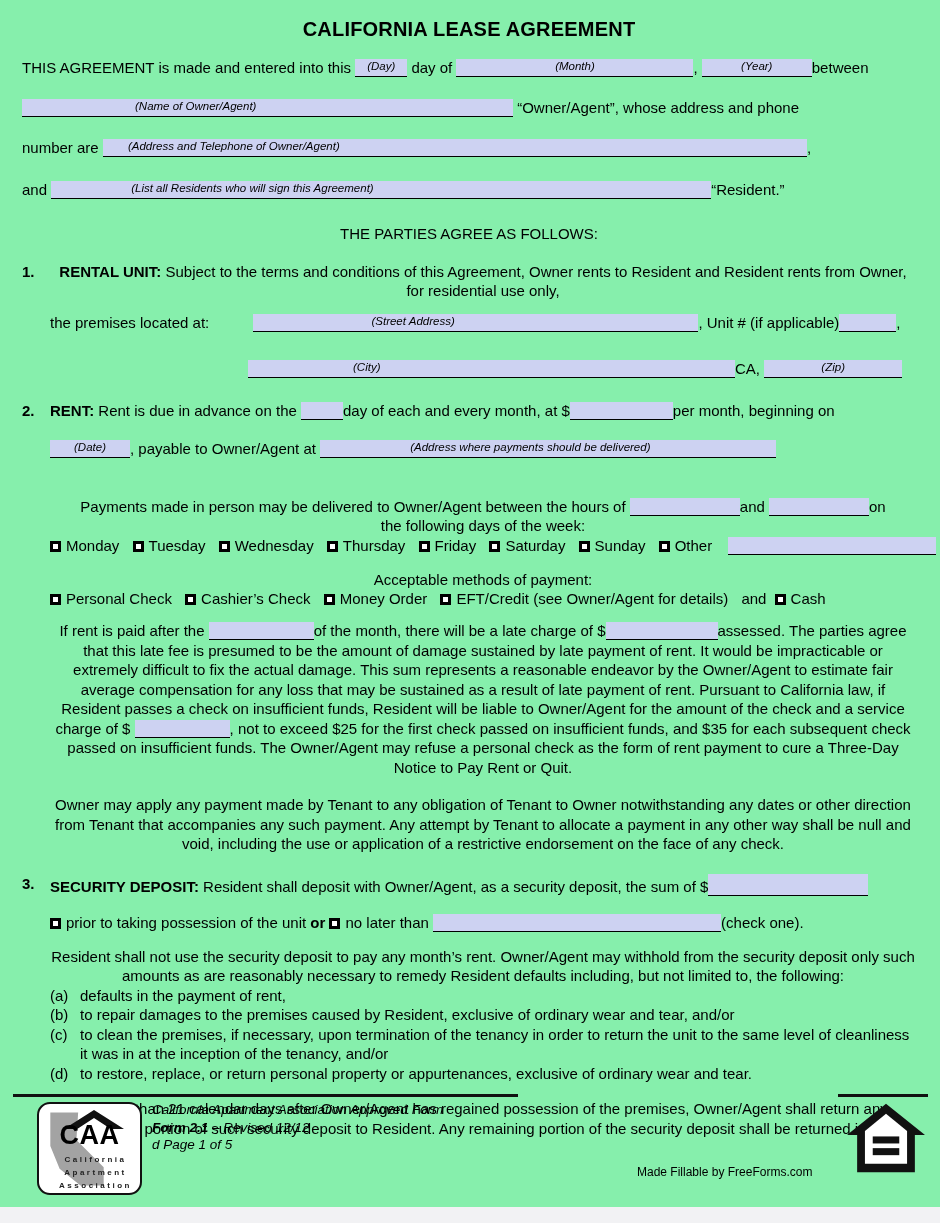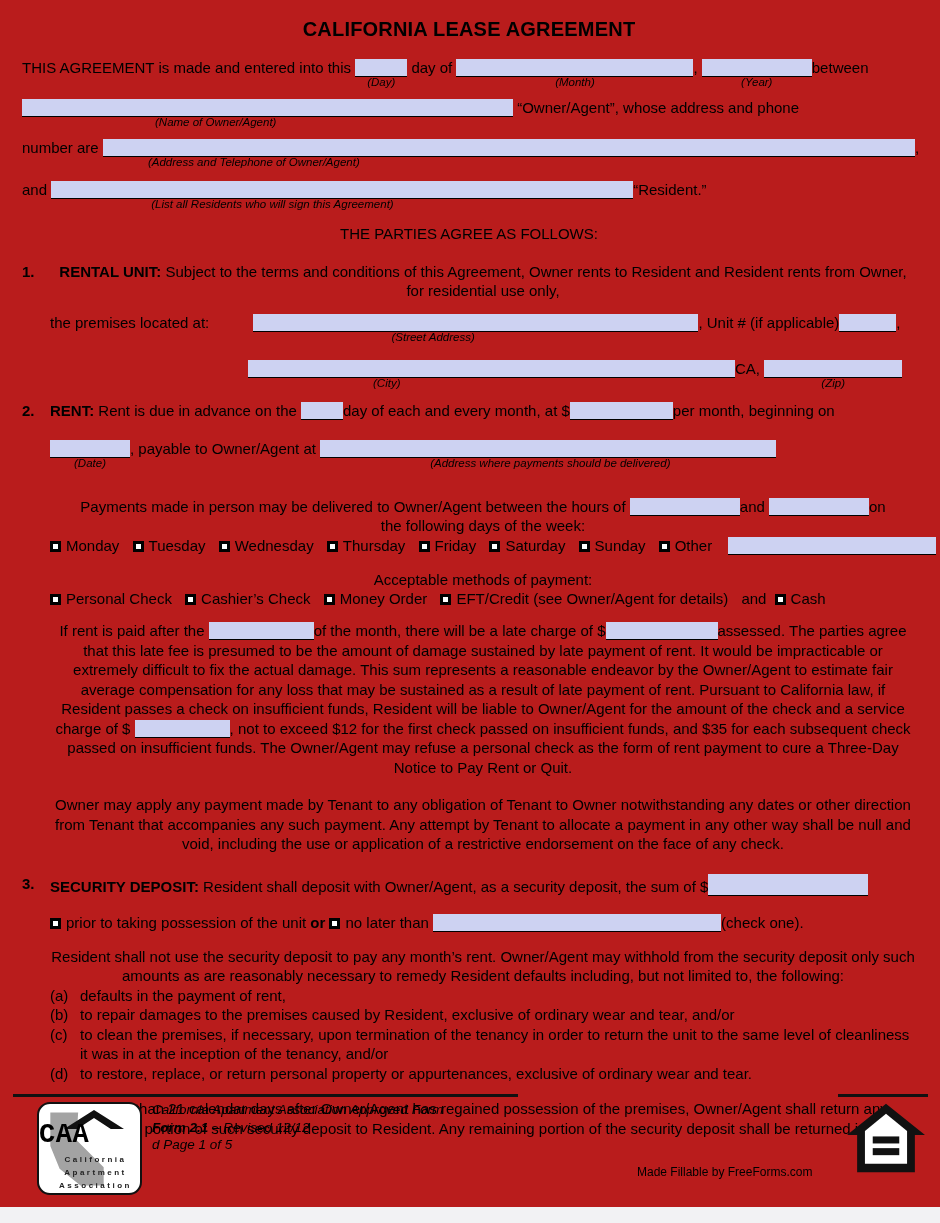--- a/index.html
+++ b/index.html
@@ -1,34 +1,34 @@
 <!DOCTYPE html>
 <html><head>
 <meta charset="utf-8">
 <style>
   * { box-sizing: border-box; }
   html,body { margin:0; padding:0; background:#fff; }
   .page {
-    position:relative; width:940px; height:1223px; background:#b91c1c;
+    position:relative; width:940px; height:1223px; background:#86efac;
     font-family:"Liberation Sans","DejaVu Sans",sans-serif;
     font-size:15px; line-height:20px; color:#000; overflow:hidden;
   }
   .content { padding:16px 24px 0 22px; }
   .title { text-align:center; font-size:20px; line-height:26px; font-weight:bold; margin:0 0 16px 0; letter-spacing:.2px; }
 
   .fline { position:relative; white-space:nowrap; }
   .field {
     display:inline-block; position:relative; height:18px;
     background:#cdd2f2; border-bottom:1.5px solid #000; vertical-align:-4px;
   }
   .flabel {
-    position:absolute; top:17px; left:50%; transform:translateX(-50%);
+    position:absolute; top:1px; left:50%; transform:translateX(-50%);
     font-style:italic; font-size:11.5px; line-height:13px; white-space:nowrap; font-weight:normal;text-align:right;
   }
-  .flabel.ll { transform:none;margin-left:20px; }
+  .flabel.ll { transform:none; }
 
   .par { margin:0; line-height:19.5px;text-align:center; }
 
   .sec { display:flex; }
   .secnum { flex:none; width:28px; font-weight:bold; }
   .secbody { flex:1; min-width:0; }
 
   .cb { display:inline-block; width:11px; height:11px; background:#000; position:relative; top:1px; margin-right:5px; }
   .cb::after { content:""; position:absolute; left:3px; top:3px; width:5px; height:5px; background:#fff; }
   .cbitem { white-space:nowrap; margin-right:9px; }
@@ -43,21 +43,21 @@
 
   
   .rule { position:absolute; height:3px; background:#111; }
   .rule.long { left:13px; top:1094px; width:505px; }
   .rule.short { left:838px; top:1094px; width:90px; }
   .caa-box { position:absolute; left:37px; top:1102px; width:105px; height:93px; border:2.5px solid #111; border-radius:13px; background:#fff; overflow:hidden; }
   .ca-shape { position:absolute; left:9px; top:7px; width:58px; height:76px; background:#a3a3a3;
     clip-path:polygon(4% 2%, 52% 2%, 49% 38%, 96% 74%, 96% 98%, 56% 98%, 20% 76%, 4% 46%); }
   .caa-roof { position:absolute; left:25px; top:6px; width:60px; height:19px; background:#111;
     clip-path:polygon(50% 0, 100% 100%, 78% 100%, 50% 42%, 22% 100%, 0 100%); }
-  .caa-acronym { position:absolute; left:0; right:0; top:17px; text-align:left; font-weight:bold; font-size:27px; line-height:28px; letter-spacing:.5px;font-family:Liberation Mono, monospace; }
+  .caa-acronym { position:absolute; left:0; right:0; top:17px; text-align:center; font-weight:bold; font-size:27px; line-height:28px; letter-spacing:.5px; }
   .caa-words { position:absolute; left:12px; right:0; top:49px; text-align:center; font-size:8px; line-height:13px; letter-spacing:2.5px; font-weight:bold; color:#222; }
   .footer-text { position:absolute; left:152px; top:1101px; font-style:italic; font-size:13.5px; line-height:17.5px; }
   .eh-logo { position:absolute; left:847px; top:1103px; }
   .made-fillable { position:absolute; left:637px; top:1162px; font-size:12px; }
   .bottom-strip { position:absolute; left:0; right:0; bottom:0; height:16px; background:#f2f2f4; }
 </style>
 </head>
 <body>
 
 <div class="page">
@@ -73,26 +73,26 @@
       <span class="field" style="width:110px"><span class="flabel">(Year)</span></span><span>between</span>
     </div>
 
     <div class="fline mb20">
       <span class="field" style="width:491px"><span class="flabel ll" style="left:113px">(Name of Owner/Agent)</span></span>
       <span>“Owner/Agent”, whose address and phone</span>
     </div>
 
     <div class="fline mb22">
       <span>number are</span>
-      <span class="field" style="width:812px"><span class="flabel ll" style="left:25px">(Address and Telephone of Owner/Agent)</span></span><span>,</span>
+      <span class="field" style="width:704px"><span class="flabel ll" style="left:25px">(Address and Telephone of Owner/Agent)</span></span><span>,</span>
     </div>
 
     <div class="fline mb24">
       <span>and</span>
-      <span class="field" style="width:582px"><span class="flabel ll" style="left:80px">(List all Residents who will sign this Agreement)</span></span><span>“Resident.”</span>
+      <span class="field" style="width:660px"><span class="flabel ll" style="left:80px">(List all Residents who will sign this Agreement)</span></span><span>“Resident.”</span>
     </div>
 
     <p class="par mb18">THE PARTIES AGREE AS FOLLOWS:</p>
 
     <div class="sec">
       <div class="secnum">1.</div>
       <div class="secbody">
         <p class="par mb12"><b>RENTAL UNIT:</b> <span>Subject to the terms and conditions of this Agreement, Owner rents to Resident and Resident rents from Owner, for residential use only,</span></p>
 
         <div class="fline mb26">
@@ -146,21 +146,21 @@
           <span class="cbitem"><span class="cb"></span><span>Cashier’s Check</span></span>
           <span class="cbitem"><span class="cb"></span><span>Money Order</span></span>
           <span class="cbitem"><span class="cb"></span><span>EFT/Credit (see Owner/Agent for details)</span></span>
           <span>and</span>
           <span class="cbitem" style="margin-left:4px"><span class="cb"></span><span>Cash</span></span>
         </div>
 
         <p class="par mb18">
           <span>If rent is paid after the</span>
           <span class="field" style="width:105px"></span><span>of the month, there will be a late charge of $</span><span class="field" style="width:112px"></span><span>assessed. The parties agree that this late fee is presumed to be the amount of damage sustained by late payment of rent.  It would be impracticable or extremely difficult to fix the actual damage.  This sum represents a reasonable endeavor by the Owner/Agent to estimate fair average compensation for any loss that may be sustained as a result of late payment of rent. Pursuant to California law, if Resident passes a check on insufficient funds, Resident will be liable to Owner/Agent for the amount of the check and a service charge of $</span>
-          <span class="field" style="width:95px"></span><span>, not to exceed $12 for the first check passed on insufficient funds, and $35 for each subsequent check passed on insufficient funds.  The Owner/Agent may refuse a personal check as the form of rent payment to cure a Three-Day Notice to Pay Rent or Quit.</span>
+          <span class="field" style="width:95px"></span><span>, not to exceed $25 for the first check passed on insufficient funds, and $35 for each subsequent check passed on insufficient funds.  The Owner/Agent may refuse a personal check as the form of rent payment to cure a Three-Day Notice to Pay Rent or Quit.</span>
         </p>
 
         <p class="par mb20">Owner may apply any payment made by Tenant to any obligation of Tenant to Owner notwithstanding any dates or other direction from Tenant that accompanies any such payment. Any attempt by Tenant to allocate a payment in any other way shall be null and void, including the use or application of a restrictive endorsement on the face of any check.</p>
       </div>
     </div>
 
     <div class="sec">
       <div class="secnum">3.</div>
       <div class="secbody">
         <div class="fline mb16">

